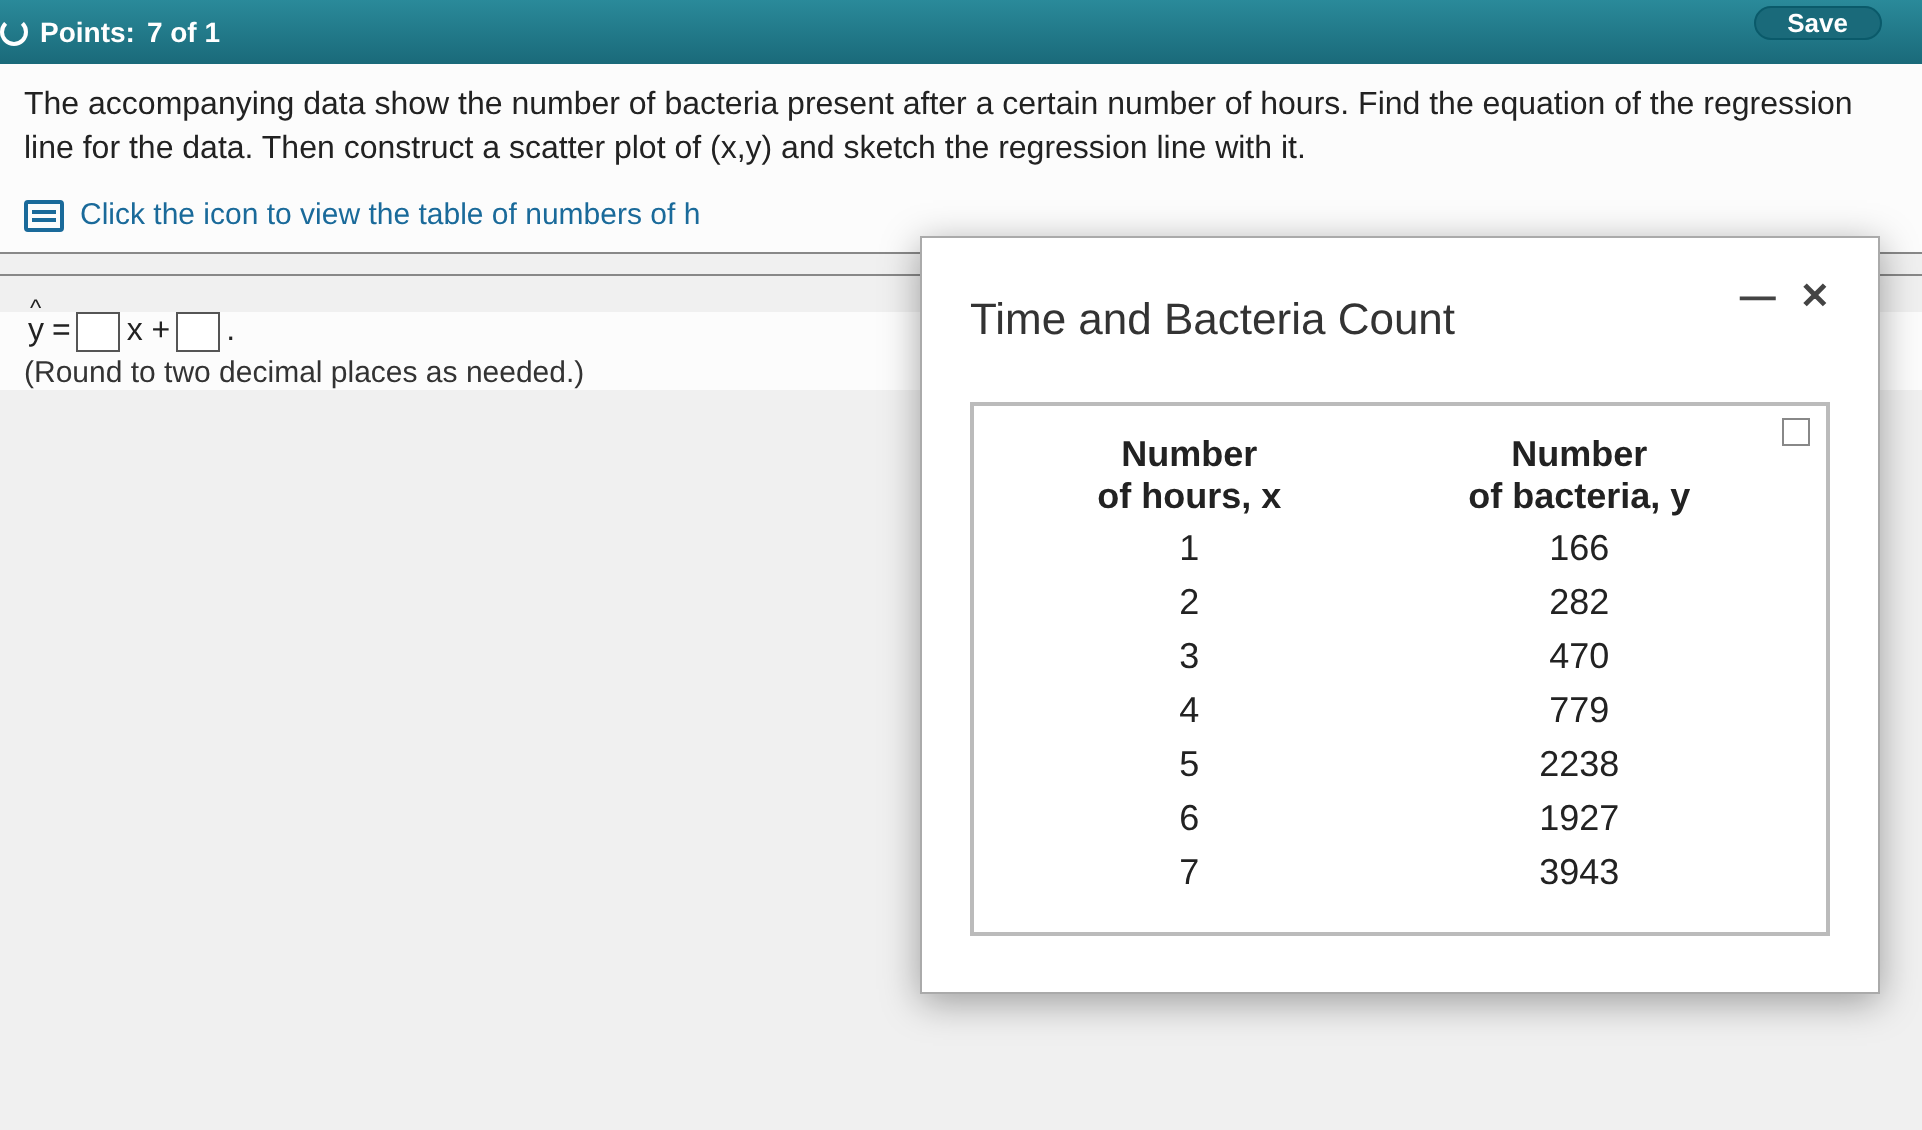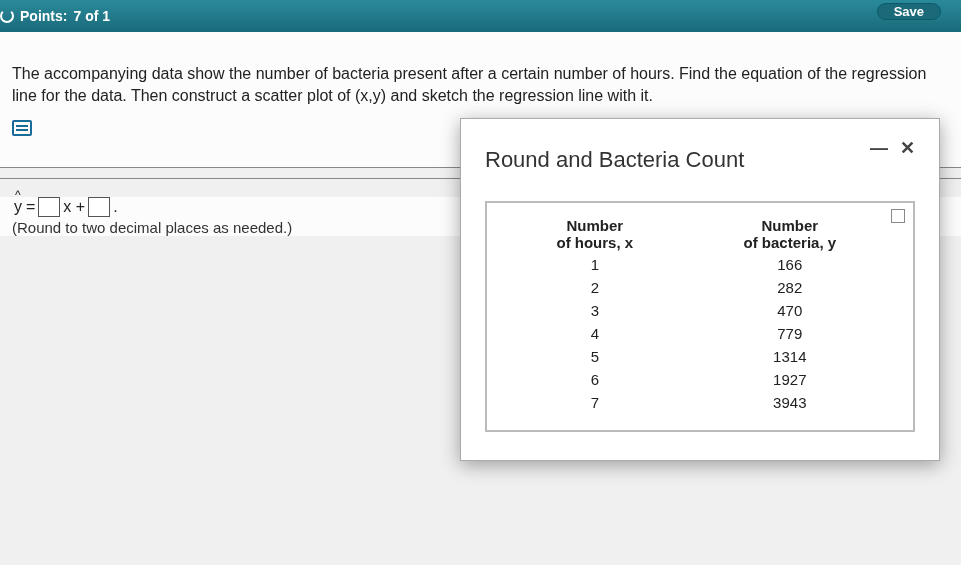--- a/index.html
+++ b/index.html
@@ -43,21 +43,21 @@
     .refresh-icon {
       width: 14px; height: 14px;
       border: 2px solid #fff;
       border-radius: 50%;
       border-top-color: transparent;
       display: inline-block;
       position: relative;
     }
     .content-area {
       background: #fcfcfc;
-      padding: 31px 12px;
+      padding: 10px 12px;
       border-bottom: 1px solid #888;
       position: relative;
     }
     .problem-text {
       font-size: 16px;
       color: #222;
       line-height: 1.35;
       margin-bottom: 14px;
     }
     .icon-link {
@@ -141,21 +141,21 @@
     .copy-icon {
       position:absolute;
       right:8px; top:6px;
       width:14px; height:14px;
       border:1px solid #888;
       cursor:pointer;
     }
     .data-table {
       width: 100%;
       border-collapse: collapse;
-      font-size: 15px;
+      font-size: 18px;
     }
     .data-table th {
       font-weight: bold;
       padding: 2px 8px;
       text-align: center;
       color: #222;
     }
     .data-table td {
       text-align: center;
       padding: 3px 8px;
@@ -171,20 +171,21 @@
     <span>Points:</span>
     <span>7 of 1</span>
   </div>
   <button class="save-button">Save</button>
 </div>
 
 <div class="content-area">
   <p class="problem-text">The accompanying data show the number of bacteria present after a certain number of hours. Find the equation of the regression line for the data. Then construct a scatter plot of (x,y) and sketch the regression line with it.</p>
   <div class="icon-link">
     <span class="table-icon"></span>
+    <span>Click the icon to view the table of numbers of h</span>
   </div>
 </div>
 
 <div class="divider"></div>
 
 <div class="question-area">
   <div class="equation-line">
     <span class="yhat">
       <span class="hat">^</span>
       <span>y</span>
@@ -193,21 +194,21 @@
     <input class="answer-box" style="">
     <span>x + </span>
     <input class="answer-box" style="">
     <span>.</span>
   </div>
   <div class="round-note">(Round to two decimal places as needed.)</div>
 </div>
 
 <div class="popup">
   <div class="popup-header">
-    <div class="popup-title">Round and Bacteria Count</div>
+    <div class="popup-title">Time and Bacteria Count</div>
     <div class="popup-controls">
       <span>—</span>
       <span>✕</span>
     </div>
   </div>
   <div class="data-table-wrap">
     <span class="copy-icon"></span>
     <table class="data-table">
       <thead>
         <tr>
@@ -233,21 +234,21 @@
         <tr>
             <td>3</td>
             <td>470</td>
           </tr>
         <tr>
             <td>4</td>
             <td>779</td>
           </tr>
         <tr>
             <td>5</td>
-            <td>1314</td>
+            <td>2238</td>
           </tr>
         <tr>
             <td>6</td>
             <td>1927</td>
           </tr>
         <tr>
             <td>7</td>
             <td>3943</td>
           </tr>
       </tbody>

